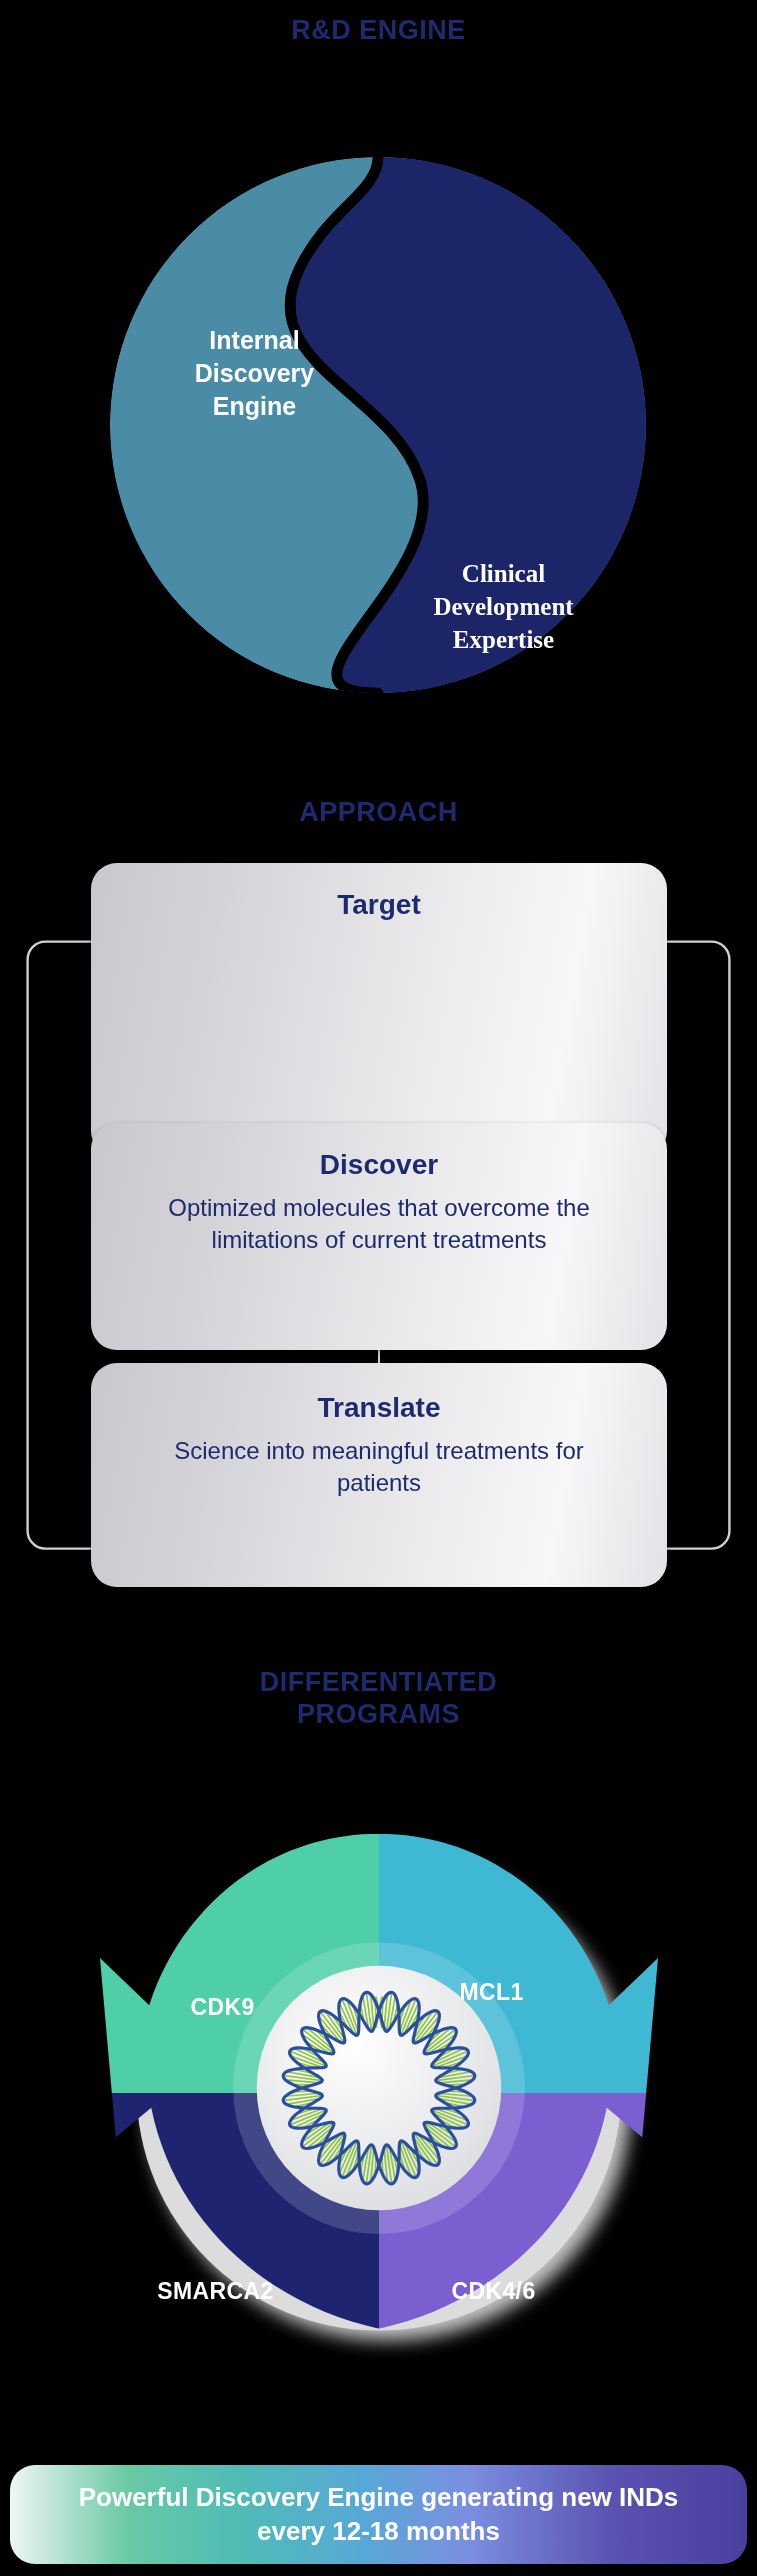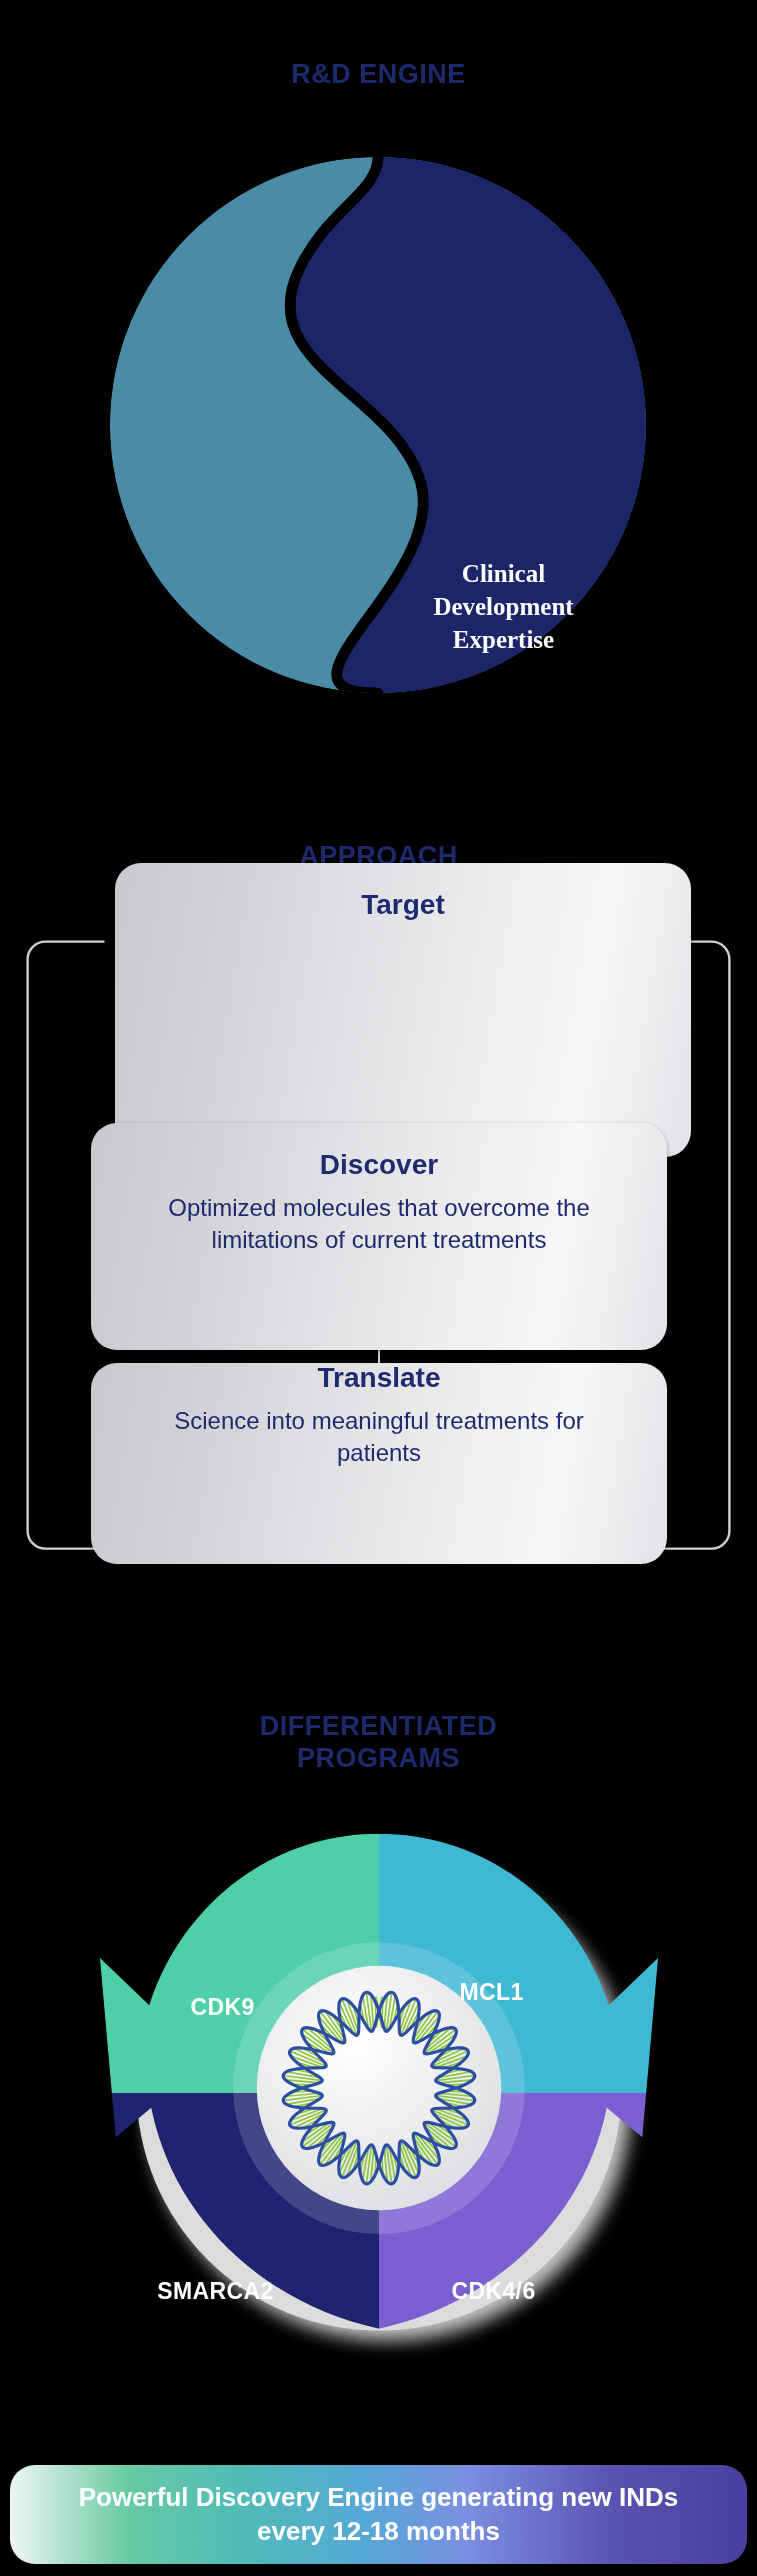--- a/index.html
+++ b/index.html
@@ -1,21 +1,21 @@
 <!DOCTYPE html>
 <html><head>
 <meta charset="utf-8">
 <style>
   html,body{margin:0;padding:0;background:#000;}
   body{width:757px;height:2576px;position:relative;overflow:hidden;
        font-family:"Liberation Sans",sans-serif;-webkit-font-smoothing:antialiased;}
 
   .section-title{
     position:absolute;left:0;width:757px;text-align:center;
-    color:#1e2a6e;font-weight:bold;letter-spacing:0.5px;line-height:1.2;margin-top:44px;
+    color:#1e2a6e;font-weight:bold;letter-spacing:0.5px;line-height:1.2;
   }
   #t-rd{top:14px;font-size:27px;}
   #t-approach{top:796px;font-size:27px;}
   #t-diff{top:1666px;font-size:27px;}
 
   
   #yy-wrap{position:absolute;left:106px;top:153px;width:544px;height:544px;}
   #yy-svg{display:block;width:544px;height:544px;}
   .yy-label{
     position:absolute;color:#fff;font-weight:bold;font-size:25px;
@@ -27,23 +27,23 @@
   
   #approach{position:absolute;left:0;top:833px;width:757px;height:779px;}
   .bracket{position:absolute;top:18px;width:757px;height:741px;}
   .card{
     position:absolute;left:91px;width:576px;
     border-radius:26px;
     background:linear-gradient(100deg,#c9c9cd 0%,#d4d4d8 22%,#e9e9ec 55%,#f7f7f9 80%,#e3e3e7 100%);
     box-shadow:0 2px 5px rgba(0,0,0,.35);
     text-align:center;color:#1e2a6e;box-sizing:border-box;
   }
-  #card-1{top:30px;height:294px;padding-top:27px;margin-left:24px;}
+  #card-1{top:30px;height:294px;padding-top:27px;}
   #card-2{top:280px;height:227px;padding-top:27px;margin-top:10px;}
-  #card-3{top:530px;height:201px;}
+  #card-3{top:530px;height:224px;padding-top:30px;}
   .card-title{font-size:28px;font-weight:bold;line-height:1.1;margin-bottom:11px;}
   .card-body{font-size:24px;line-height:1.33;font-weight:400;padding:0 45px;}
   .connector{position:absolute;left:378px;width:2px;background:#d0d0d4;}
   #conn-1{top:256px;height:24px;}
   #conn-2{top:507px;height:24px;}
 
   
   #wheel{position:absolute;left:94px;top:1812px;width:570px;height:562px;}
   #wheel-svg{display:block;width:570px;height:562px;}
   .q-label{
@@ -90,20 +90,25 @@
                C288,242 150,214 196,118
                C224,58 276,40 276,4 Z"></path>
 
       <path fill="none" stroke="#000" stroke-width="11" stroke-linecap="round" d="M276,4
                C276,40 224,58 196,118
                C150,214 288,242 318,330
                C352,430 150,548 276,548"></path>
     </g>
   </svg>
 
+  <div class="yy-label" id="yy-label-a">
+    <span>Internal</span><br>
+    <span>Discovery</span><br>
+    <span>Engine</span>
+  </div>
 
   <div class="yy-label" id="yy-label-b">
     <span>Clinical</span><br>
     <span>Development</span><br>
     <span>Expertise</span>
   </div>
 </div>
 
 <div class="section-title" id="t-approach">APPROACH</div>
 

